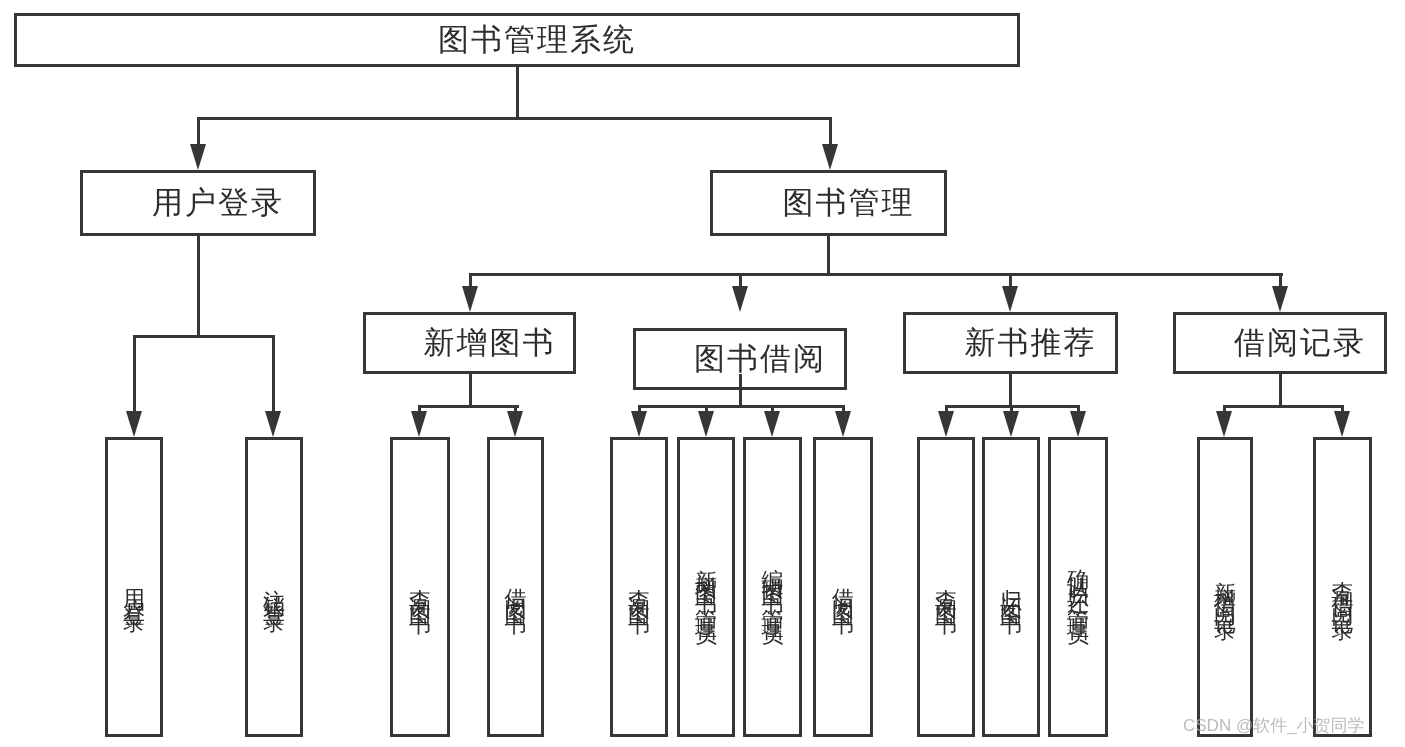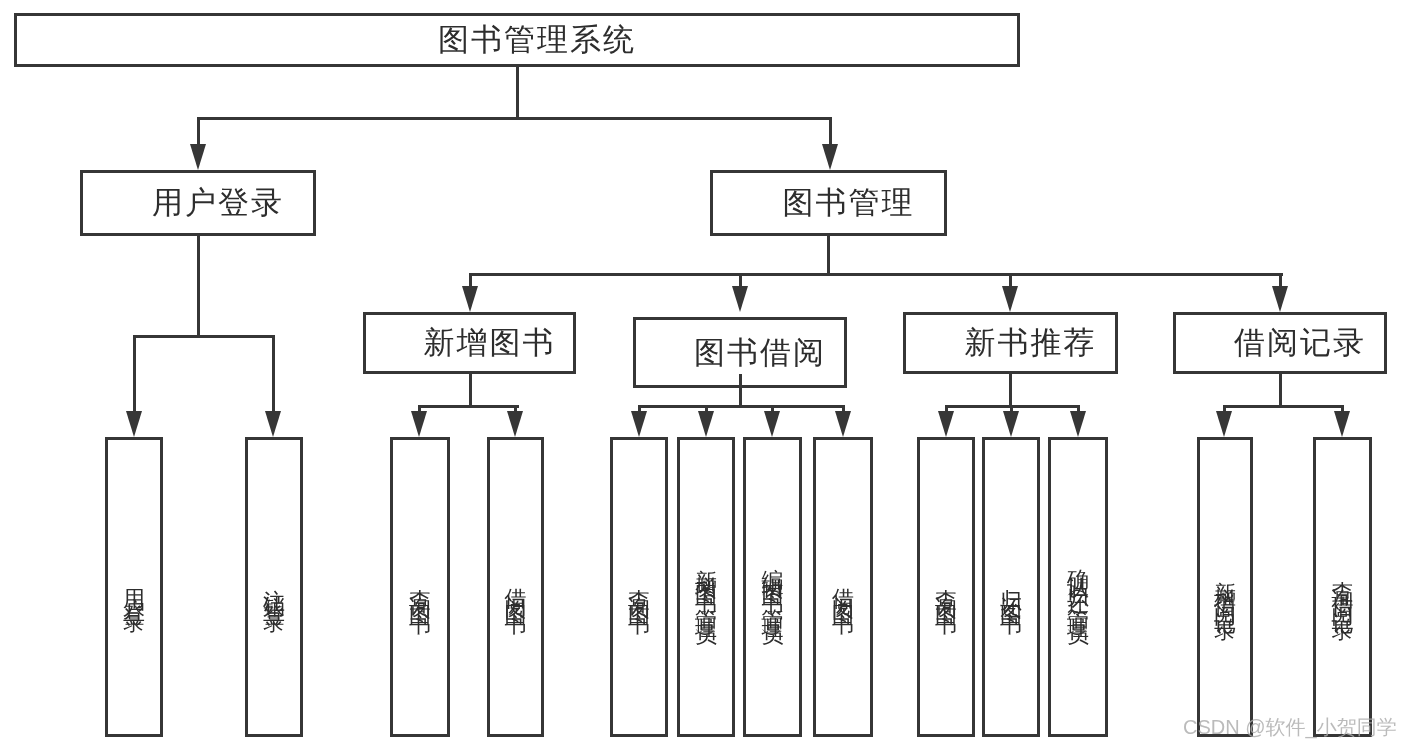--- a/index.html
+++ b/index.html
@@ -32,39 +32,39 @@
   .arrow{
     position:absolute;
     width:0;height:0;
     border-left:8px solid transparent;
     border-right:8px solid transparent;
     border-top:26px solid #363636;
   }
   .watermark{
     position:absolute;
     left:1183px;top:714px;
-    font-size:20px;
+    font-size:17px;
     color:#ababab;
     opacity:.8;
     white-space:nowrap;
     z-index:5;
   }
 </style>
 </head>
 <body>
 
 <div class="canvas">
 
   <div class="box hbox" style="left:14px;top:13px;width:1006px;height:54px">图书管理系统</div>
 
   <div class="box hbox" style="left:80px;top:170px;width:236px;height:66px">用户登录</div>
   <div class="box hbox" style="left:710px;top:170px;width:237px;height:66px">图书管理</div>
 
   <div class="box hbox" style="left:363px;top:312px;width:213px;height:62px">新增图书</div>
-  <div class="box hbox" style="left:633px;top:317px;width:214px;height:71px">图书借阅</div>
+  <div class="box hbox" style="left:633px;top:328px;width:214px;height:62px">图书借阅</div>
   <div class="box hbox" style="left:903px;top:312px;width:215px;height:62px">新书推荐</div>
   <div class="box hbox" style="left:1173px;top:312px;width:214px;height:62px">借阅记录</div>
 
   <div class="box vbox" style="left:105px;top:437px;width:58px;height:300px">用户登录</div>
   <div class="box vbox" style="left:245px;top:437px;width:58px;height:300px">注销登录</div>
 
   <div class="box vbox" style="left:390px;top:437px;width:60px;height:300px">查询图书</div>
   <div class="box vbox" style="left:487px;top:437px;width:57px;height:300px">借阅图书</div>
 
   <div class="box vbox" style="left:610px;top:437px;width:58px;height:300px">查询图书</div>

